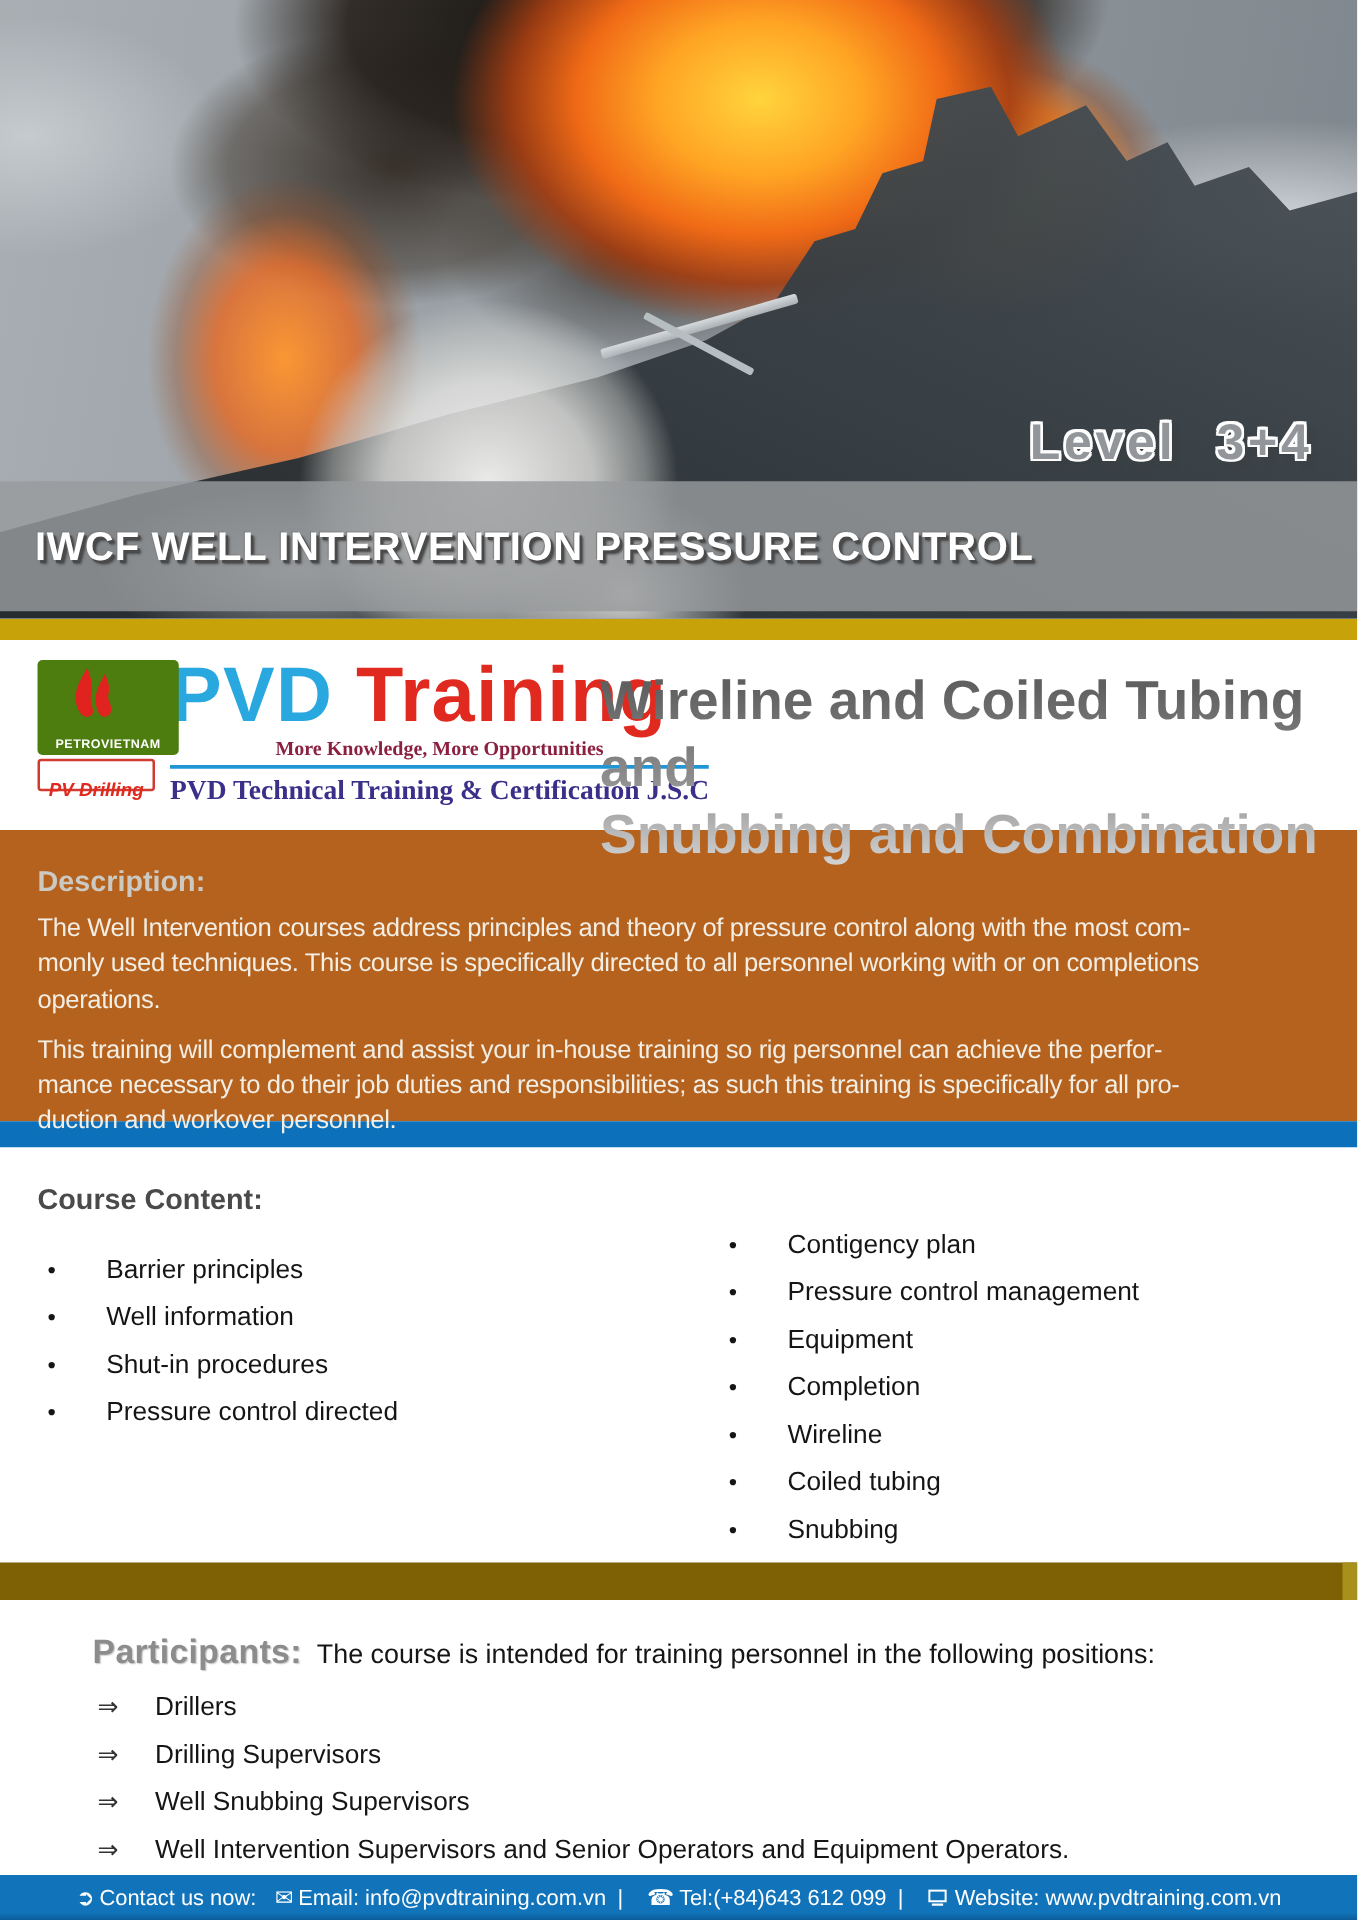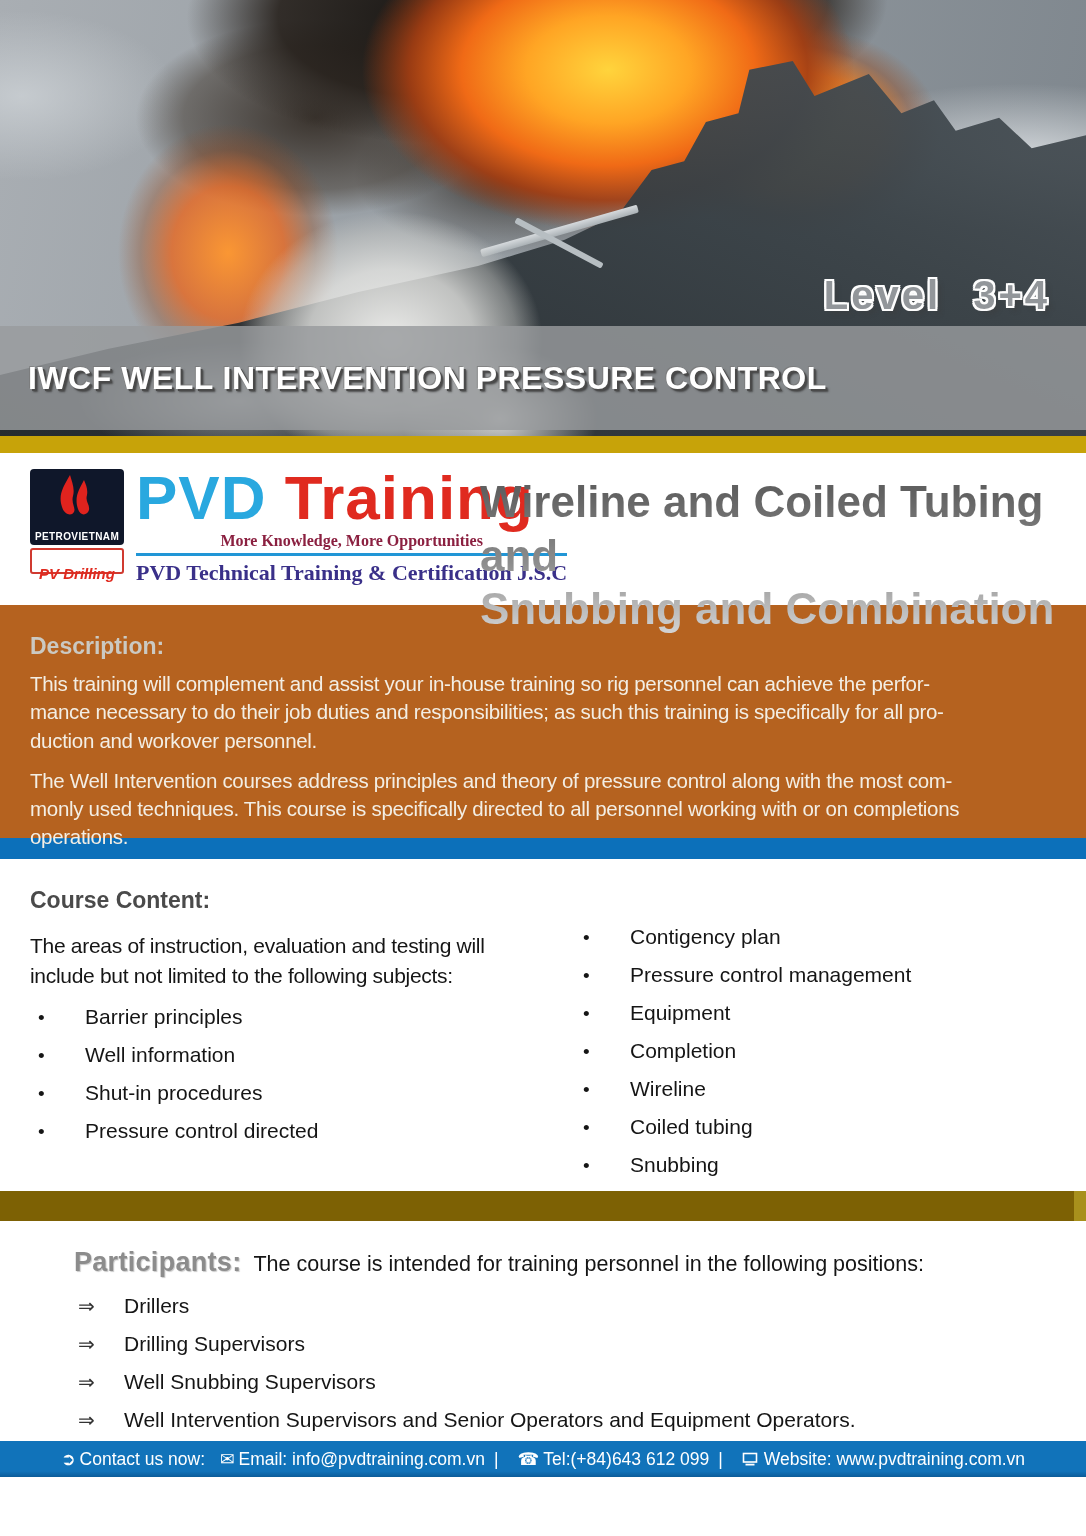--- a/index.html
+++ b/index.html
@@ -1,21 +1,21 @@
 <!DOCTYPE html>
 <html><head>
 <meta charset="utf-8">
 <style>
   * { margin:0; padding:0; box-sizing:border-box; }
   html,body { width:1086px; }
   body { font-family:"Liberation Sans", sans-serif; background:#ffffff; }
   .page { width:1086px; height:1536px; position:relative; overflow:hidden; background:#fff; }
 
   
-  .hero { position:relative; width:1086px; height:436px; overflow:hidden;
+  .hero { position:relative; width:1086px; height:495px; overflow:hidden;
     background:
       radial-gradient(ellipse 13% 38% at 21% 58%, rgba(255,150,45,.95), rgba(235,100,25,.75) 40%, rgba(150,70,25,.35) 62%, transparent 78%),
       radial-gradient(ellipse 27% 44% at 56% 16%, #ffd43c, #ffa524 28%, #f06a16 50%, rgba(165,62,18,.9) 68%, transparent 84%),
       radial-gradient(ellipse 17% 30% at 73% 30%, rgba(255,175,45,.95), rgba(240,125,28,.85) 45%, rgba(150,70,25,.4) 65%, transparent 80%),
       radial-gradient(ellipse 30% 38% at 40% 4%, rgba(22,19,16,.97), rgba(38,32,27,.9) 48%, transparent 76%),
       radial-gradient(ellipse 24% 32% at 63% 0%, rgba(28,24,20,.95), rgba(40,34,28,.7) 55%, transparent 78%),
       radial-gradient(ellipse 22% 30% at 29% 27%, rgba(48,40,33,.9), rgba(60,50,40,.5) 55%, transparent 75%),
       radial-gradient(ellipse 20% 26% at 47% 40%, rgba(40,34,28,.85), transparent 72%),
       radial-gradient(ellipse 30% 24% at 94% 36%, rgba(224,228,231,.85), transparent 70%),
       radial-gradient(ellipse 22% 30% at 2% 22%, rgba(205,210,214,.8), transparent 65%),
@@ -45,21 +45,21 @@
 
   
   .gold-bar-1 { width:100%; height:17px; background:#c7a309; }
   .blue-bar   { width:100%; height:21px; background:#0c70ba; }
   .gold-bar-2 { width:100%; height:30px; background:#7d6104; border-right:12px solid #a8901c; }
 
   
   .logo-section { width:100%; height:152px; background:#fff; display:flex; padding:12px 30px 0 30px; }
   .logo-left { display:flex; width:420px; flex-shrink:0; }
   .petro-badge { width:94px; flex-shrink:0; margin-top:4px; }
-  .petro-square { width:94px; height:76px; background:#0f172a; border-radius:4px; position:relative; }
+  .petro-square { width:113px; height:76px; background:#4d7c0f; border-radius:4px; position:relative; }
   .flame-svg { position:absolute; left:24px; top:4px; }
   .petro-text { position:absolute; bottom:3px; left:0; right:0; text-align:center;
     color:#fff; font-size:10px; font-weight:700; letter-spacing:.4px; }
   .pvdrilling-box { width:94px; height:26px; margin-top:3px; background:#fff; border:2px solid #d03a30;
     border-radius:3px; display:flex; align-items:center; justify-content:center; }
   .pvdrilling-box span { color:#e02a1f; font-weight:700; font-style:italic; font-size:15px;margin-top:24px; }
   .logo-words { padding-left:12px; padding-top:0; }
   .brand-line { font-size:62px; font-weight:700; letter-spacing:1px; line-height:1.05; white-space:nowrap; }
   .brand-pvd { color:#29a8df; }
   .brand-training { color:#e02a1f; }
@@ -149,36 +149,34 @@
       </div>
     </div>
     <div class="subtitle-wrap">
       <div class="course-subtitle">Wireline and Coiled Tubing and
 Snubbing and Combination</div>
     </div>
   </div>
 
   <div class="description">
     <h2>Description:</h2>
+    <p>The Well Intervention courses address principles and theory of pressure control along with the most com-
+monly used techniques. This course is specifically directed to all personnel working with or on completions
+operations.</p>
     <p>This training will complement and assist your in-house training so rig personnel can achieve the perfor-
 mance necessary to do their job duties and responsibilities; as such this training is specifically for all pro-
 duction and workover personnel.</p>
-    <p>The Well Intervention courses address principles and theory of pressure control along with the most com-
-monly used techniques. This course is specifically directed to all personnel working with or on completions
-operations.</p>
   </div>
 
   <div class="blue-bar"></div>
 
   <div class="course-content">
     <h2>Course Content:</h2>
     <div class="cc-columns">
       <div class="cc-left">
-        <div class="cc-intro">The areas of instruction, evaluation and testing will
-include but not limited to the following subjects:</div>
         <ul class="dot-list">
           <li>
               <span class="bullet">•</span>
               <span>Barrier principles</span>
             </li>
           <li>
               <span class="bullet">•</span>
               <span>Well information</span>
             </li>
           <li>

